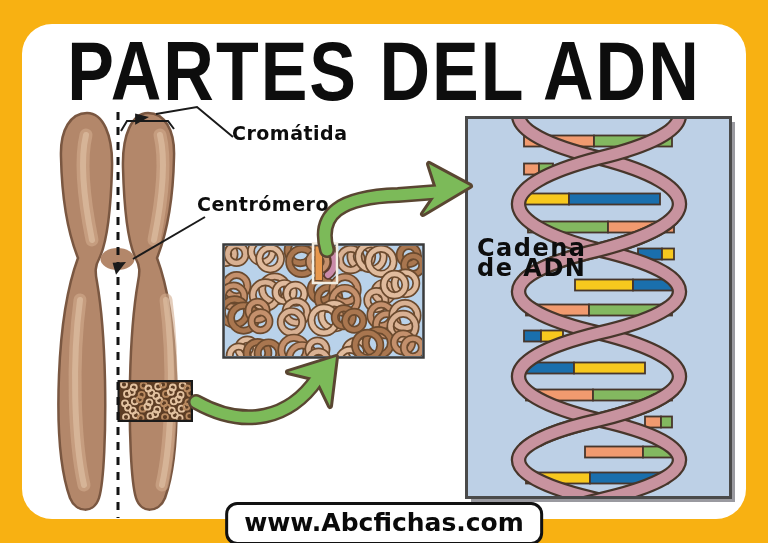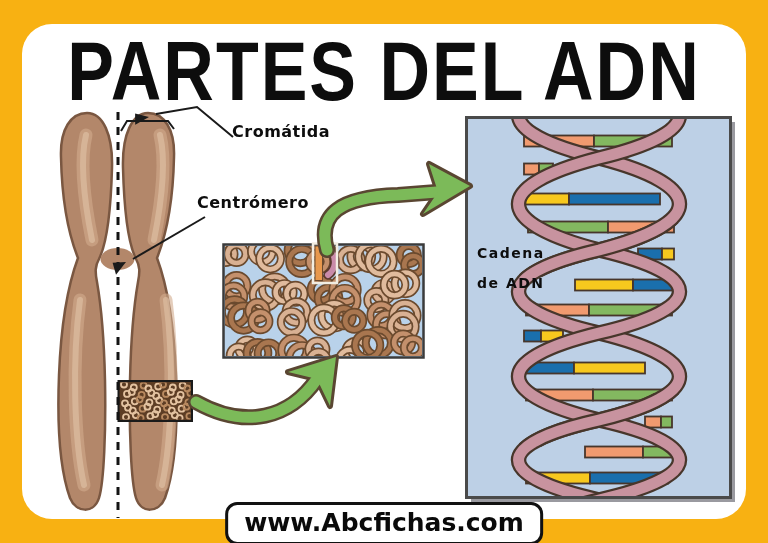--- a/index.html
+++ b/index.html
@@ -5,24 +5,24 @@
   html,body{margin:0;padding:0;}
   body{width:768px;height:543px;position:relative;overflow:hidden;
        font-family:"DejaVu Sans",sans-serif;background:var(--frame_yellow,#F8B112);}
   .content-area{position:absolute;left:22px;top:24px;width:724px;height:495px;
        background:#ffffff;border-radius:30px;}
   #scene{position:absolute;left:0;top:0;width:768px;height:543px;}
   .txt{position:absolute;color:#0d0d0d;white-space:nowrap;}
   .title{left:0;top:24px;width:768px;text-align:center;
        font-family:"Liberation Sans",sans-serif;font-weight:bold;font-size:70px;
        letter-spacing:2px;transform:scaleY(1.18);transform-origin:top center;}
-  .lbl{font-weight:bold;font-size:16px;letter-spacing:0.5px;}
+  .lbl{font-weight:bold;font-size:19px;letter-spacing:0.5px;}
   .cromatida{left:232px;top:122px;}
   .centromero{left:197px;top:193px;text-align:right;}
-  .cadena{left:477px;top:238px;font-weight:bold;font-size:14px;line-height:30px;
+  .cadena{left:477px;top:238px;font-weight:bold;font-size:24px;line-height:20px;
        letter-spacing:1.5px;white-space:pre-line;}
   .watermark{position:absolute;left:384px;top:502px;transform:translateX(-50%);
        background:#ffffff;border:3.5px solid #111;border-radius:12px;
        padding:3px 16px 5px 16px;font-size:25px;font-weight:bold;color:#0a0a0a;}
 </style>
 </head>
 <body>
 
 <div class="content-area"></div>
 

